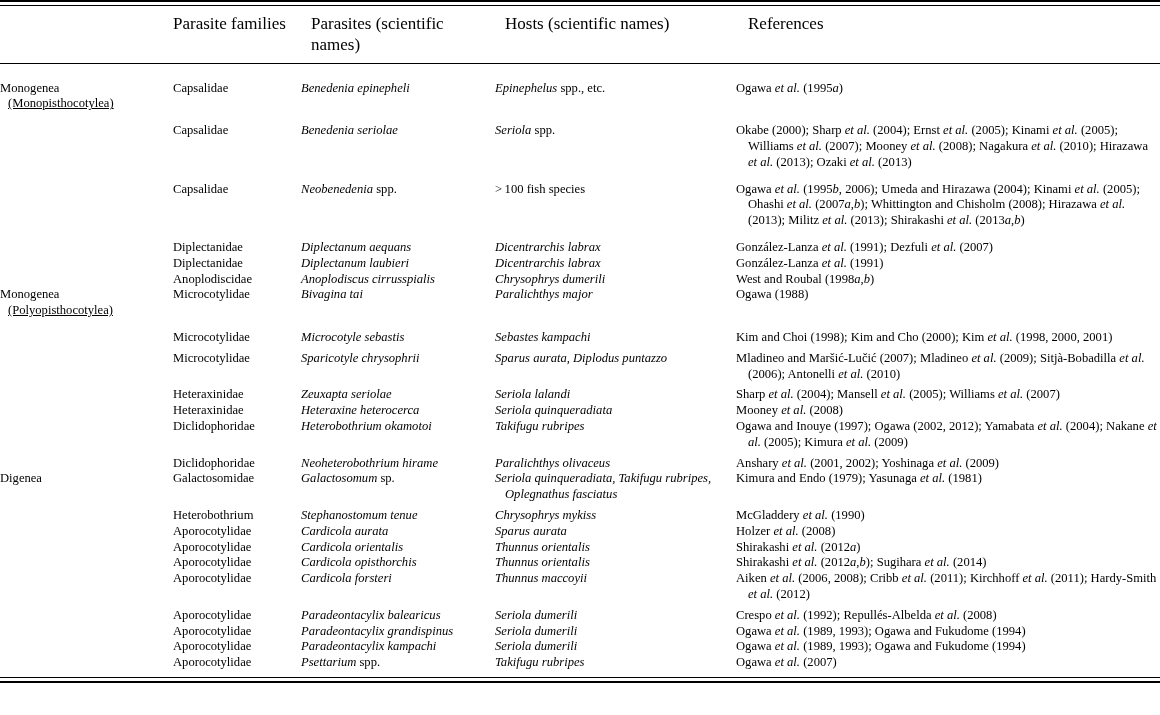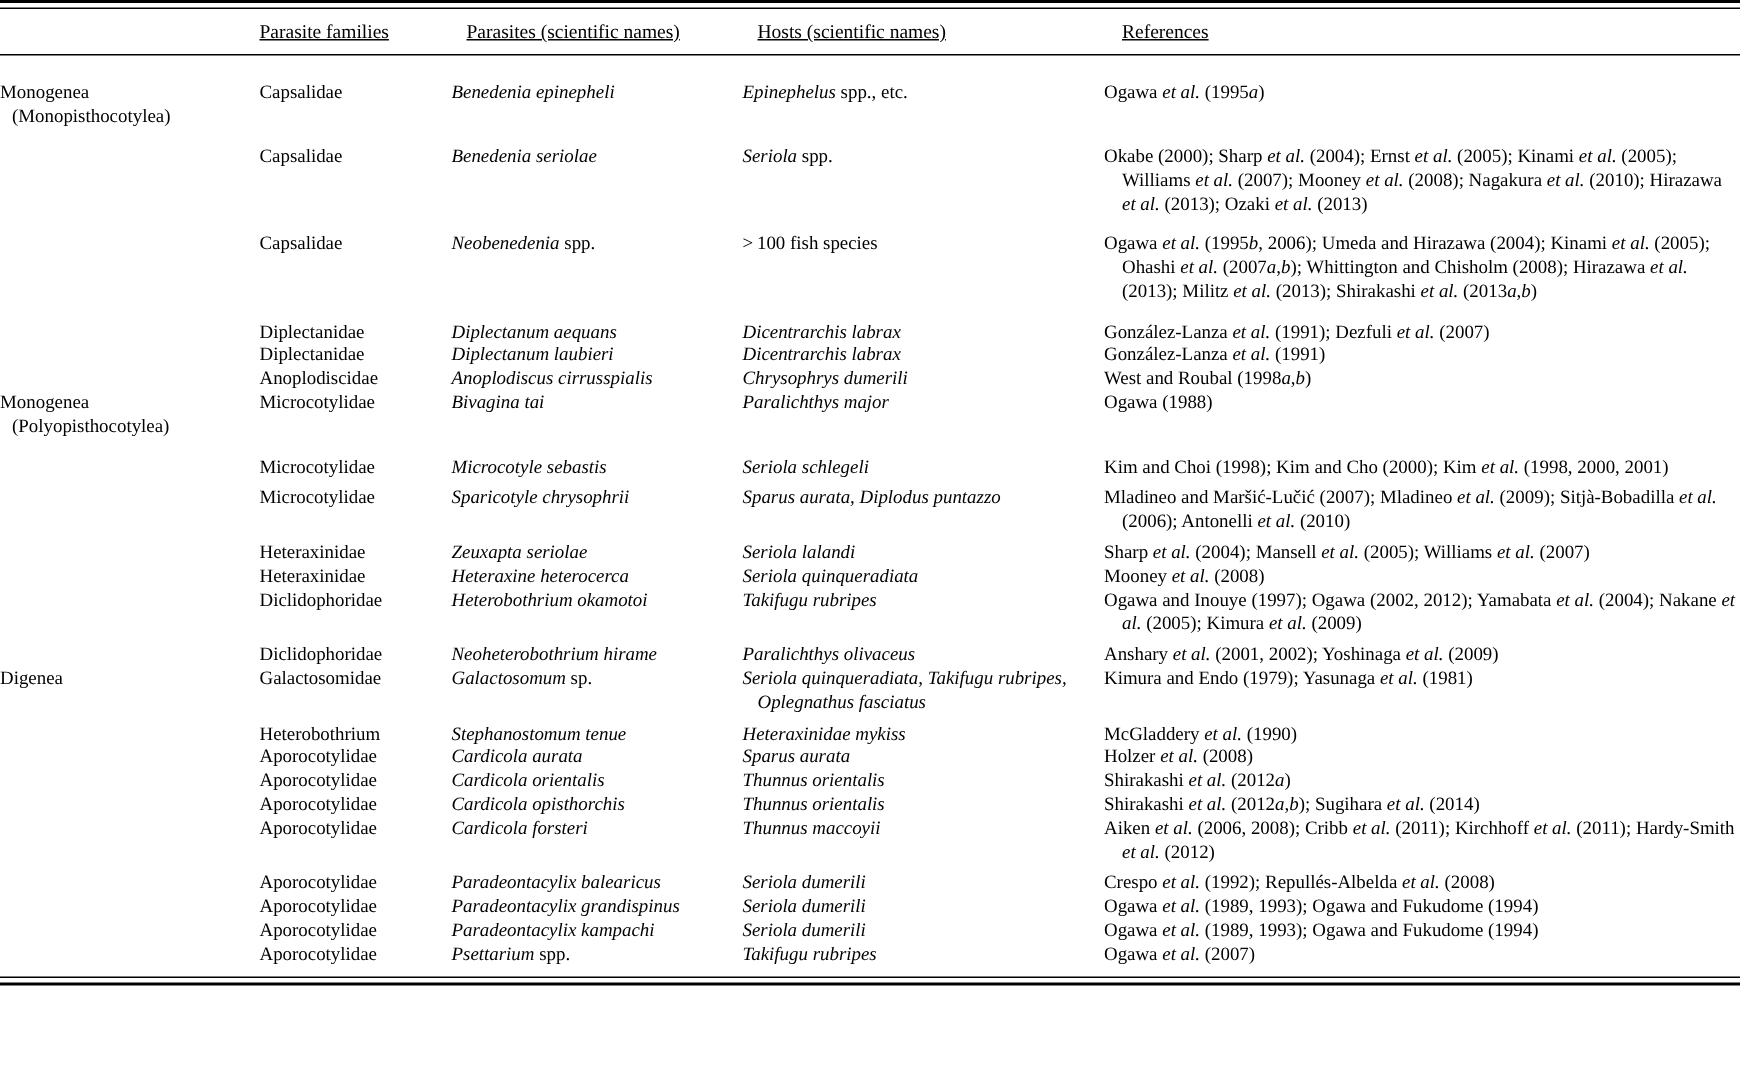--- a/index.html
+++ b/index.html
@@ -53,43 +53,42 @@
     font-size: 0;
     line-height: 0;
   }
   tr.rule-row td { padding: 0; }
   .gap-1 { height: 3px; font-size: 0; line-height: 0; }
   .gap-2 { height: 6px; font-size: 0; line-height: 0; }
 
   
   tr.head-row td {
     padding: 6px 10px 6px 0;
-    font-size: 13px;
-    text-decoration: underline;
+    font-size: 17px;
   }
   tr.head-row td.hcell { padding-top: 7px; padding-bottom: 7px; }
 
   
   td.cell {
     padding: 0 12px 0 0;
   }
   td.cell-group { padding-right: 6px; }
   td.cell-refs { padding-right: 2px; }
 
   .indent-hang {
     padding-left: 12px;
     text-indent: -12px;
   }
   .indent-hang-sm {
     padding-left: 10px;
     text-indent: -10px;
     font-family: Liberation Serif, serif;
   }
   i, .it { font-style: italic; }
-  .grp-line2 { display: block; padding-left: 8px; }
+  .grp-line2 { display: block; padding-left: 8px; text-decoration: underline; }
 
   
   tr.sp-top td { padding-top: 11px; }
   tr.sp-top-sm td { padding-top: 5px; }
   tr.sp-none td { padding-top: 0; }
 </style>
 </head>
 <body>
 
 <div id="page">
@@ -181,21 +180,21 @@
           <td class="cell cell-group"><span>Monogenea</span><span class="grp-line2">(Polyopisthocotylea)</span></td>
           <td class="cell">Microcotylidae</td>
           <td class="cell indent-hang-sm"><i>Bivagina tai</i></td>
           <td class="cell indent-hang-sm"><i>Paralichthys major</i></td>
           <td class="cell cell-refs indent-hang">Ogawa (1988)</td>
         </tr>
         <tr class="sp-top">
           <td class="cell cell-group"></td>
           <td class="cell">Microcotylidae</td>
           <td class="cell indent-hang-sm"><i>Microcotyle sebastis</i></td>
-          <td class="cell indent-hang-sm"><i>Seriola schlegeli</i></td>
+          <td class="cell indent-hang-sm"><i>Sebastes kampachi</i></td>
           <td class="cell cell-refs indent-hang">Kim and Choi (1998); Kim and Cho (2000); Kim <i>et al.</i> (1998, 2000, 2001)</td>
         </tr>
         <tr class="sp-top-sm">
           <td class="cell cell-group"></td>
           <td class="cell">Microcotylidae</td>
           <td class="cell indent-hang-sm"><i>Sparicotyle chrysophrii</i></td>
           <td class="cell indent-hang-sm"><i>Sparus aurata, Diplodus puntazzo</i></td>
           <td class="cell cell-refs indent-hang">Mladineo and Maršić-Lučić (2007); Mladineo <i>et al.</i> (2009); Sitjà-Bobadilla <i>et al.</i> (2006); Antonelli <i>et al.</i> (2010)</td>
         </tr>
         <tr class="sp-top-sm">
@@ -230,21 +229,21 @@
           <td class="cell cell-group"><span>Digenea</span></td>
           <td class="cell">Galactosomidae</td>
           <td class="cell indent-hang-sm"><i>Galactosomum</i> sp.</td>
           <td class="cell indent-hang-sm"><i>Seriola quinqueradiata, Takifugu rubripes, Oplegnathus fasciatus</i></td>
           <td class="cell cell-refs indent-hang">Kimura and Endo (1979); Yasunaga <i>et al.</i> (1981)</td>
         </tr>
         <tr class="sp-top-sm">
           <td class="cell cell-group"></td>
           <td class="cell">Heterobothrium</td>
           <td class="cell indent-hang-sm"><i>Stephanostomum tenue</i></td>
-          <td class="cell indent-hang-sm"><i>Heteraxinidae mykiss</i></td>
+          <td class="cell indent-hang-sm"><i>Chrysophrys mykiss</i></td>
           <td class="cell cell-refs indent-hang">McGladdery <i>et al.</i> (1990)</td>
         </tr>
         <tr class="sp-none">
           <td class="cell cell-group"></td>
           <td class="cell">Aporocotylidae</td>
           <td class="cell indent-hang-sm"><i>Cardicola aurata</i></td>
           <td class="cell indent-hang-sm"><i>Sparus aurata</i></td>
           <td class="cell cell-refs indent-hang">Holzer <i>et al.</i> (2008)</td>
         </tr>
         <tr class="sp-none">

